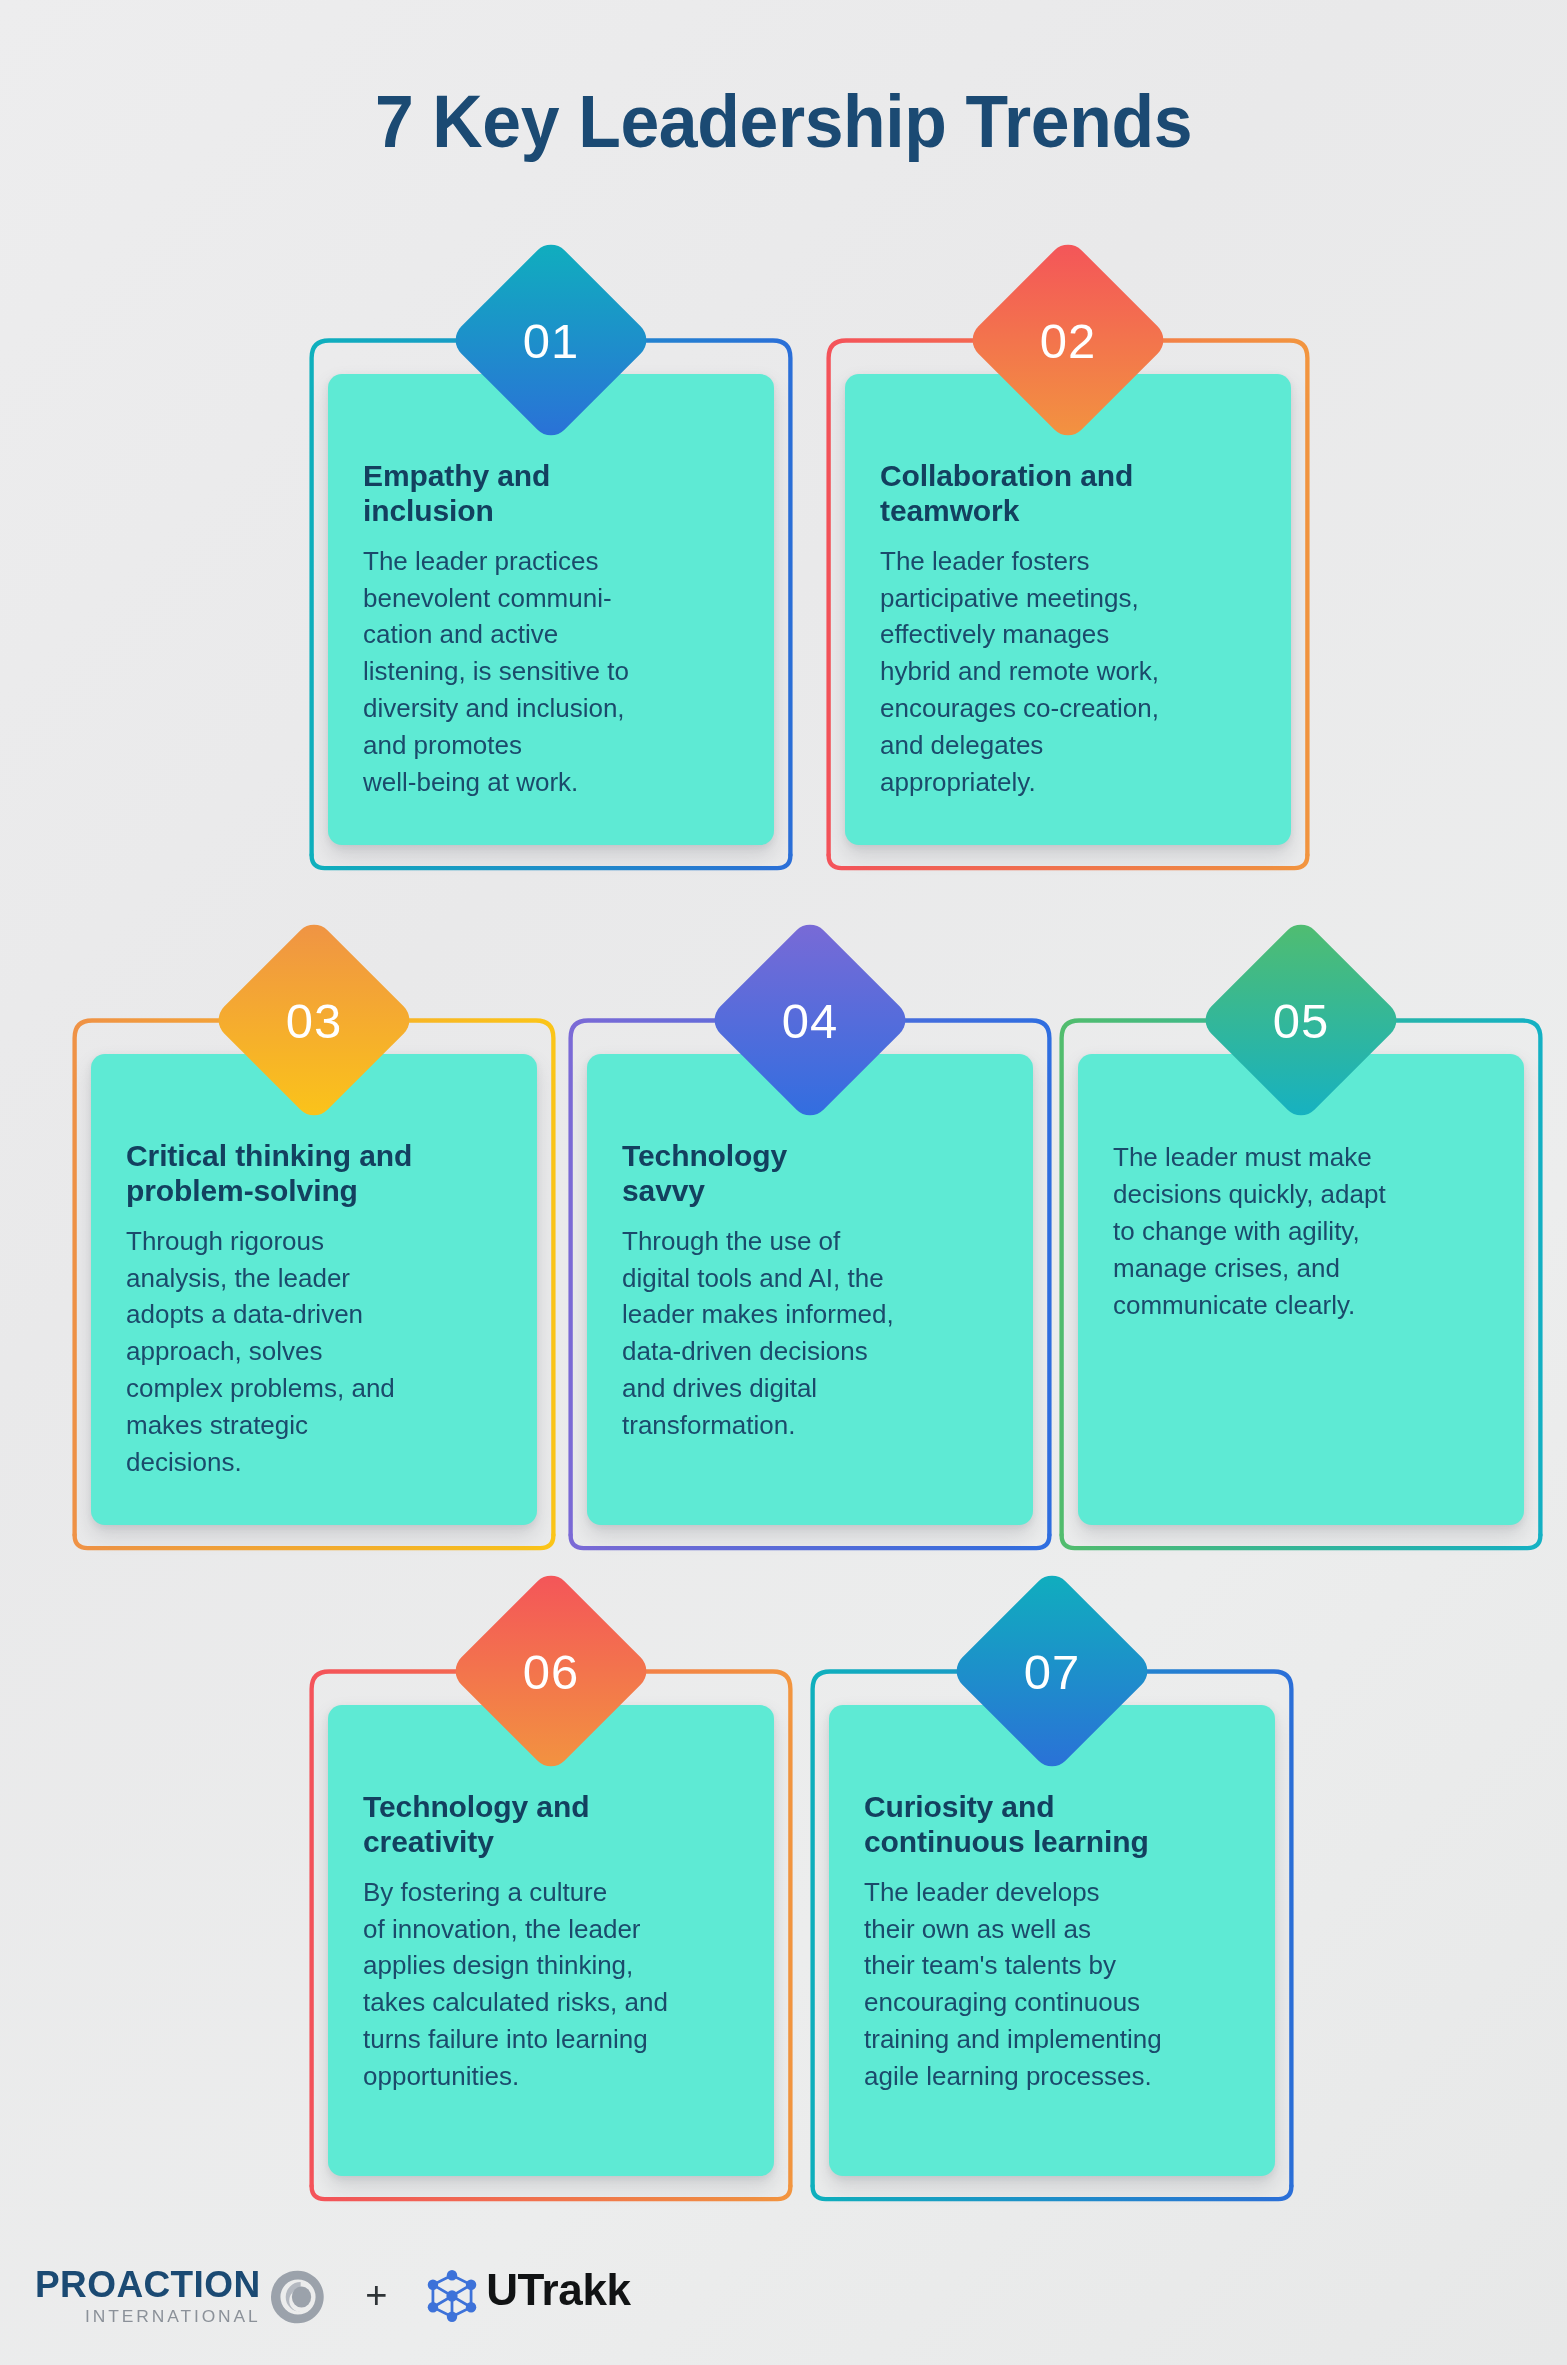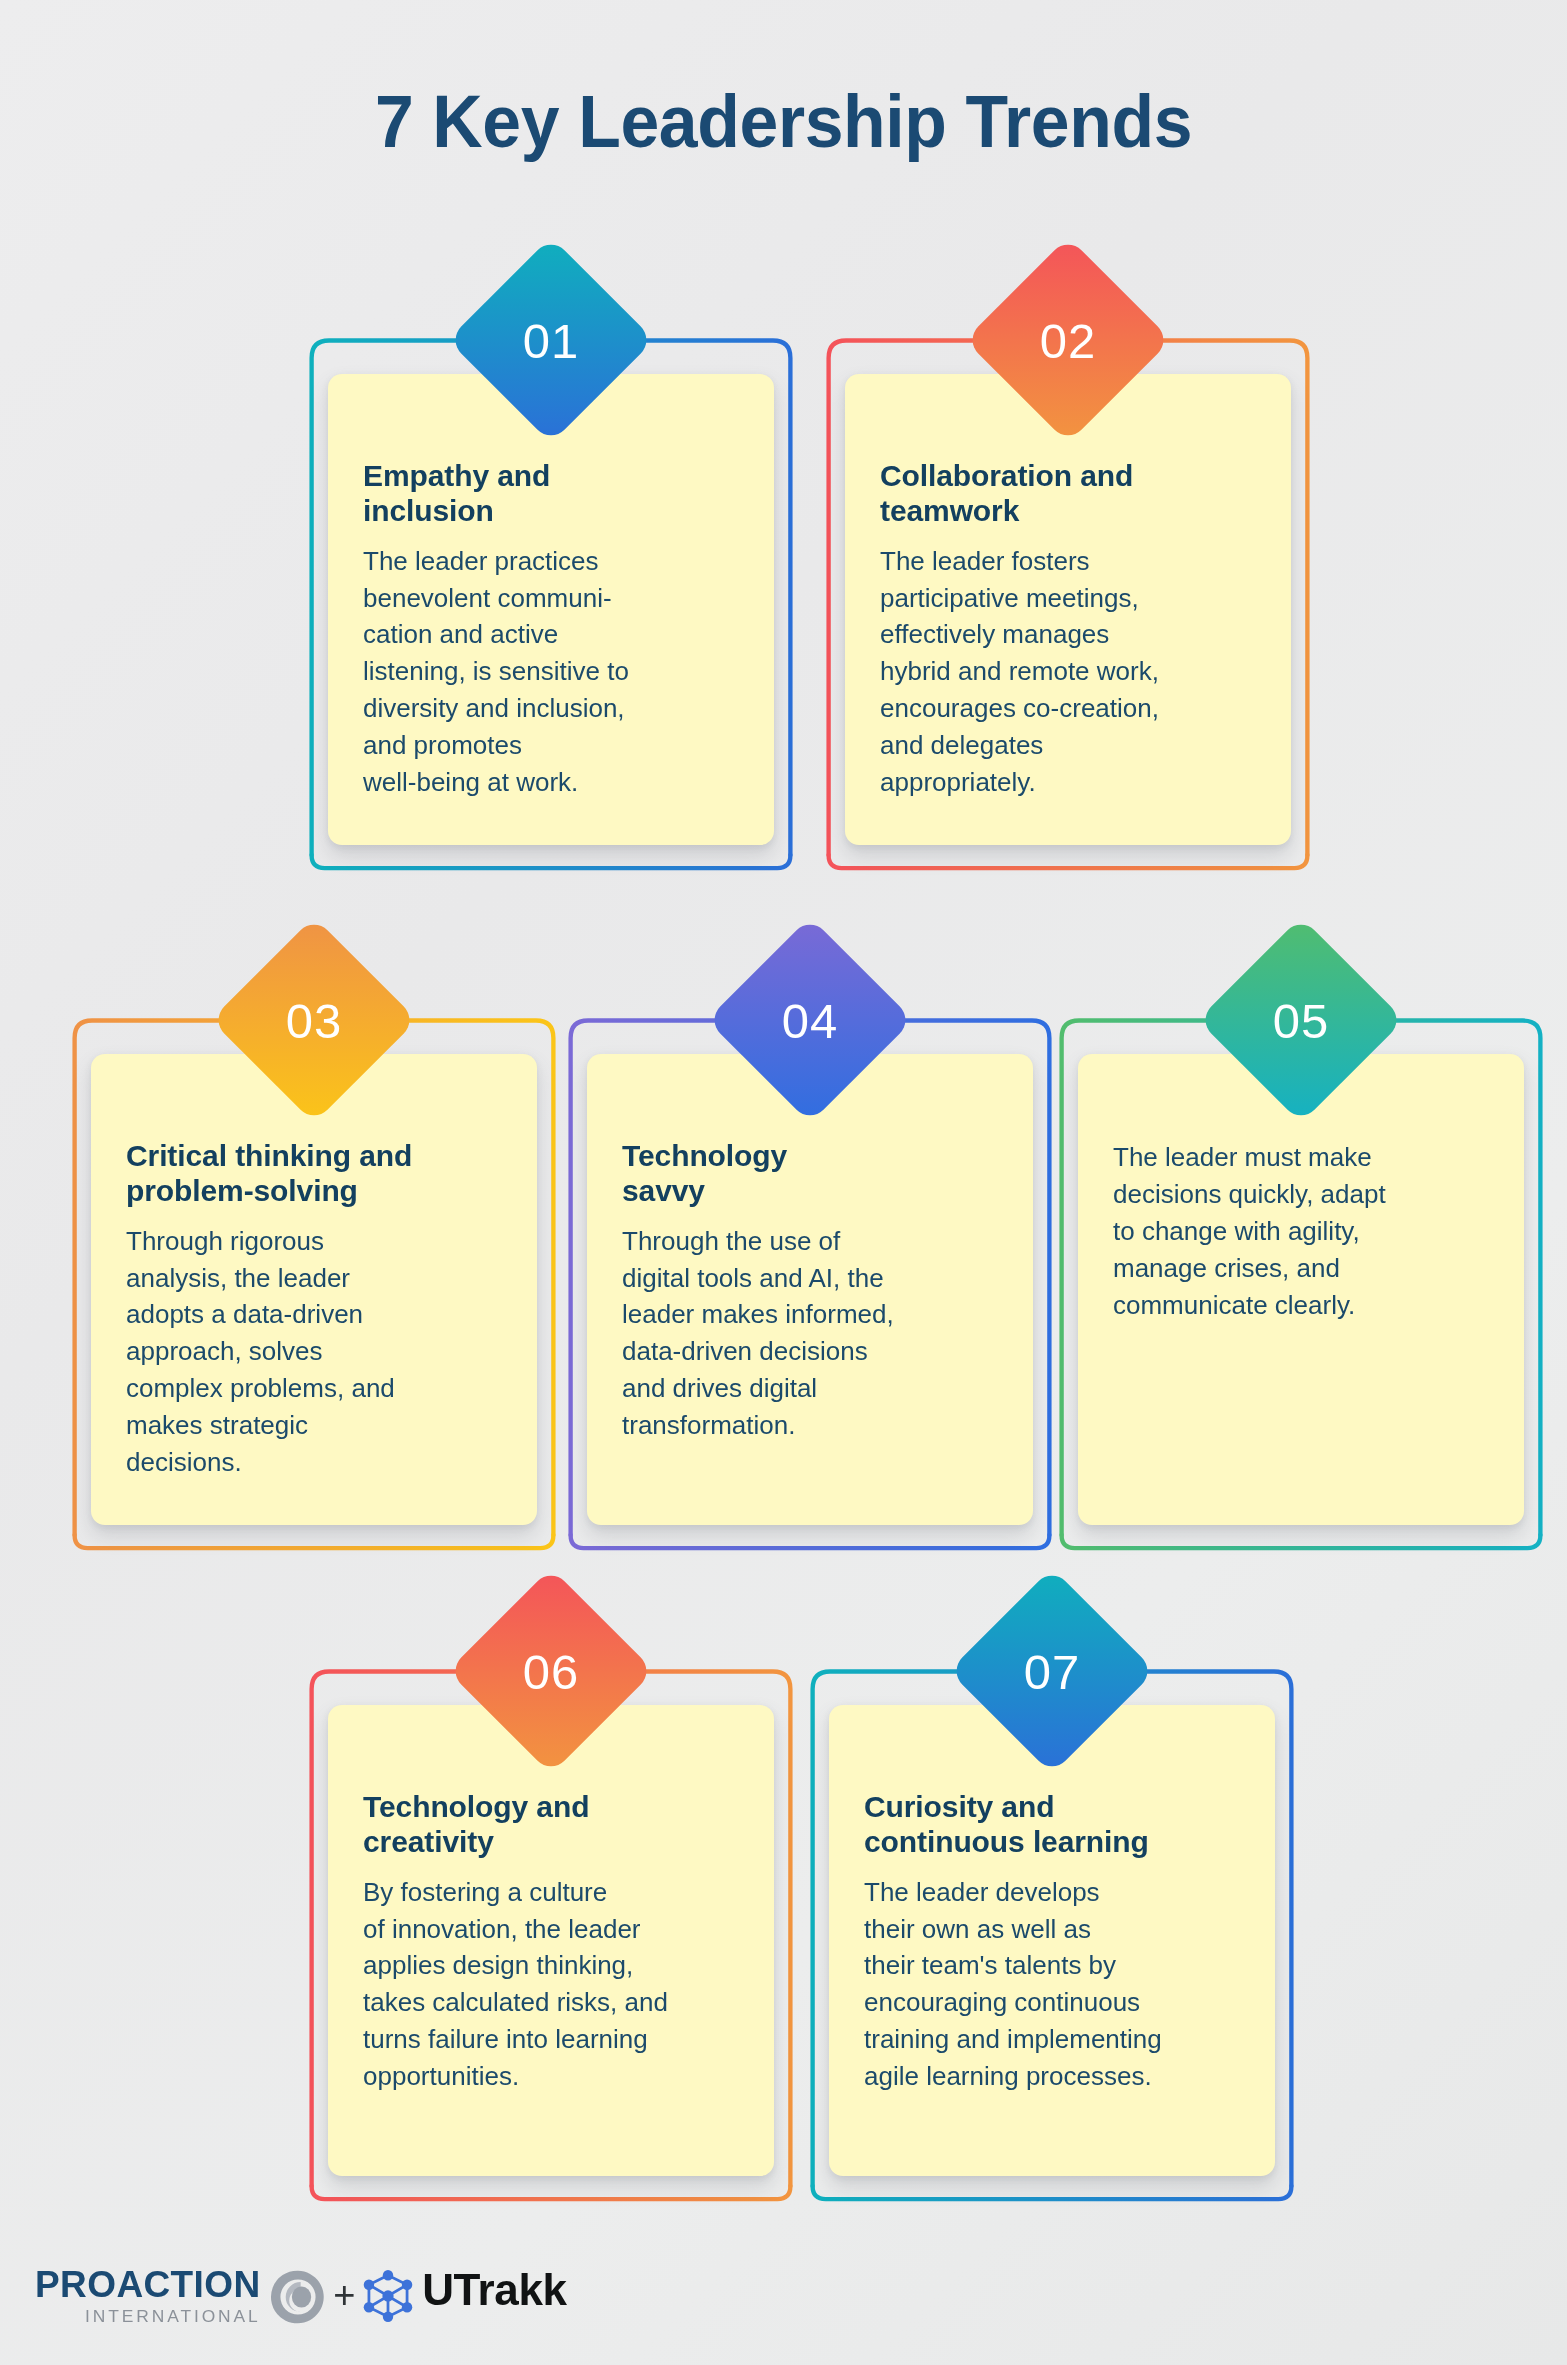--- a/index.html
+++ b/index.html
@@ -45,21 +45,21 @@
     overflow: visible;
   }
   .card-frame svg { display: block; overflow: visible; }
 
   .card-inner {
     position: absolute;
     left: 19px;
     right: 19px;
     top: 39px;
     bottom: 26px;
-    background: #fef9c3;
+    background: #5eead4;
     border-radius: 14px;
     box-shadow: 0 10.5px 19px rgba(90,95,105,0.19), 0 2.6px 6.1px rgba(90,95,105,0.10);
   }
 
   .card-body {
     position: absolute;
     left: 35px;
     right: 24.4px;
     top: 85px;
   }
@@ -116,21 +116,21 @@
     text-align: center;
   }
 
   
   .footer {
     position: absolute;
     left: 35px;
     bottom: 37px;
     display: flex;
     align-items: center;
-    gap: 6px;
+    gap: 38px;
   }
   .proaction-logo { display: flex; align-items: flex-end; gap: 8.7px; }
   .proaction-words { display: flex; flex-direction: column; }
   .proaction-main {
     font-family: "Liberation Sans Narrow", "Liberation Sans", sans-serif;
     font-size: 37px;
     font-weight: 700;
     color: #1b4a73;
     letter-spacing: 0.4px;
     line-height: 1.0;

